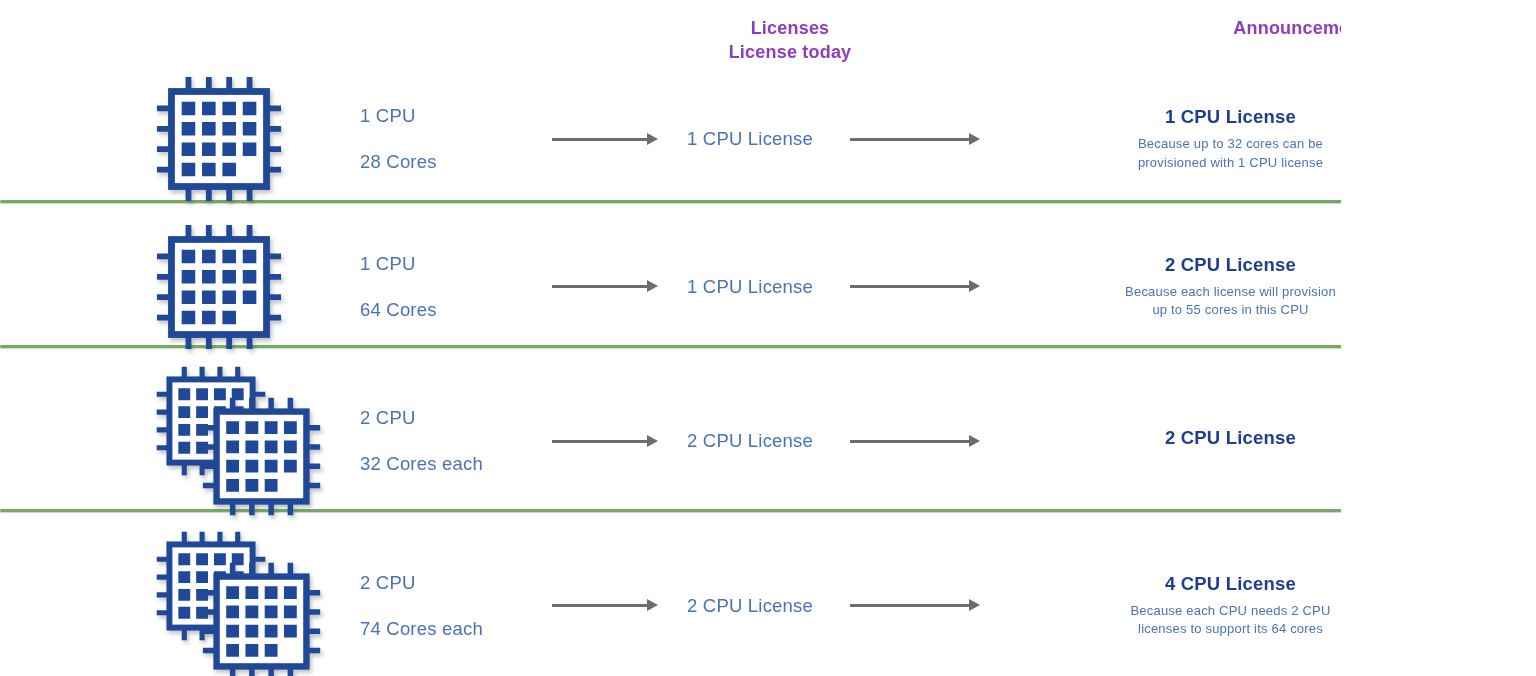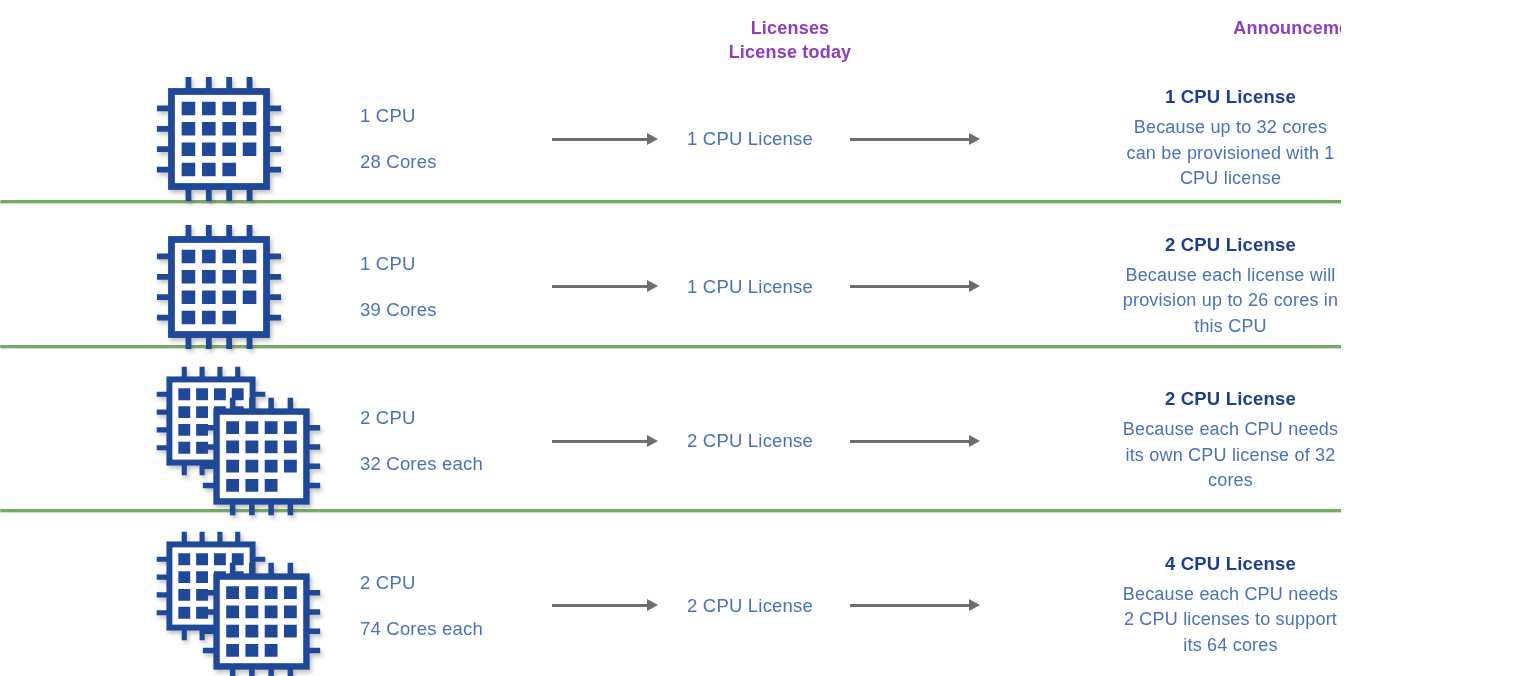--- a/index.html
+++ b/index.html
@@ -47,21 +47,21 @@
   .arrow{position:relative;width:96px;height:3px;background:var(--arrowGray);}
   .arrow.long{width:120px;}
   .arrow::after{content:"";position:absolute;right:-10px;top:-5px;
     border-top:6.5px solid transparent;border-bottom:6.5px solid transparent;
     border-left:11px solid var(--arrowGray);}
 
   .license-val{color:var(--blue);font-size:18.5px;text-align:center;letter-spacing:.2px;white-space:nowrap;}
 
   .after-block{max-width:352px;margin-left:130px;text-align:center;}
   .after-title{color:var(--navy);font-weight:bold;font-size:18.5px;margin-bottom:7px;letter-spacing:.2px;}
-  .after-body{color:var(--blue);font-size:18px;line-height:1.42;letter-spacing:.2px;text-align:center;}
+  .after-body{color:var(--blue);font-size:13px;line-height:1.42;letter-spacing:.2px;text-align:center;}
 </style>
 </head>
 <body>
 
 <svg width="0" height="0" style="position:absolute" aria-hidden="true">
   <symbol id="chip-symbol" viewBox="0 0 132 132">
     <path d="M34.5 2V17M55.5 2V17M76.5 2V17M97.5 2V17M34.5 115V130M55.5 115V130M76.5 115V130M97.5 115V130M2 34.5H17M2 55.5H17M2 76.5H17M2 97.5H17M115 34.5H130M115 55.5H130M115 76.5H130M115 97.5H130" stroke="currentColor" stroke-width="6" fill="none"></path>
     <rect x="17" y="17" width="98" height="98" fill="#ffffff" stroke="currentColor" stroke-width="7"></rect>
     <path fill="currentColor" d="M27.5 27.5h14v14h-14zM48.5 27.5h14v14h-14zM69.5 27.5h14v14h-14zM90.5 27.5h14v14h-14zM27.5 48.5h14v14h-14zM48.5 48.5h14v14h-14zM69.5 48.5h14v14h-14zM90.5 48.5h14v14h-14zM27.5 69.5h14v14h-14zM48.5 69.5h14v14h-14zM69.5 69.5h14v14h-14zM90.5 69.5h14v14h-14zM27.5 90.5h14v14h-14zM48.5 90.5h14v14h-14zM69.5 90.5h14v14h-14z"></path>
   </symbol>
@@ -109,33 +109,33 @@
     </div>
 
     <div class="row">
       <div class="cell-icon">
         <svg class="chip chip-single">
             <use href="#chip-symbol"></use>
           </svg>
       </div>
       <div class="cpu-spec">
         <div class="line1">1 CPU</div>
-        <div>39 Cores</div>
+        <div>64 Cores</div>
       </div>
       <div class="cell-arrow">
           <div class="arrow"></div>
         </div>
       <div class="license-val">1 CPU License</div>
       <div class="cell-arrow">
           <div class="arrow long"></div>
         </div>
       <div>
         <div class="after-block">
           <div class="after-title">2 CPU License</div>
-          <div class="after-body">Because each license will provision up to 26 cores in this CPU</div>
+          <div class="after-body">Because each license will provision up to 55 cores in this CPU</div>
         </div>
       </div>
     </div>
 
     <div class="row">
       <div class="cell-icon">
         <span class="chip-stack">
           <svg class="chip back">
               <use href="#chip-symbol"></use>
             </svg>
@@ -151,21 +151,20 @@
       <div class="cell-arrow">
           <div class="arrow"></div>
         </div>
       <div class="license-val">2 CPU License</div>
       <div class="cell-arrow">
           <div class="arrow long"></div>
         </div>
       <div>
         <div class="after-block">
           <div class="after-title">2 CPU License</div>
-          <div class="after-body">Because each CPU needs its own CPU license of 32 cores</div>
         </div>
       </div>
     </div>
 
     <div class="row">
       <div class="cell-icon">
         <span class="chip-stack">
           <svg class="chip back">
               <use href="#chip-symbol"></use>
             </svg>

